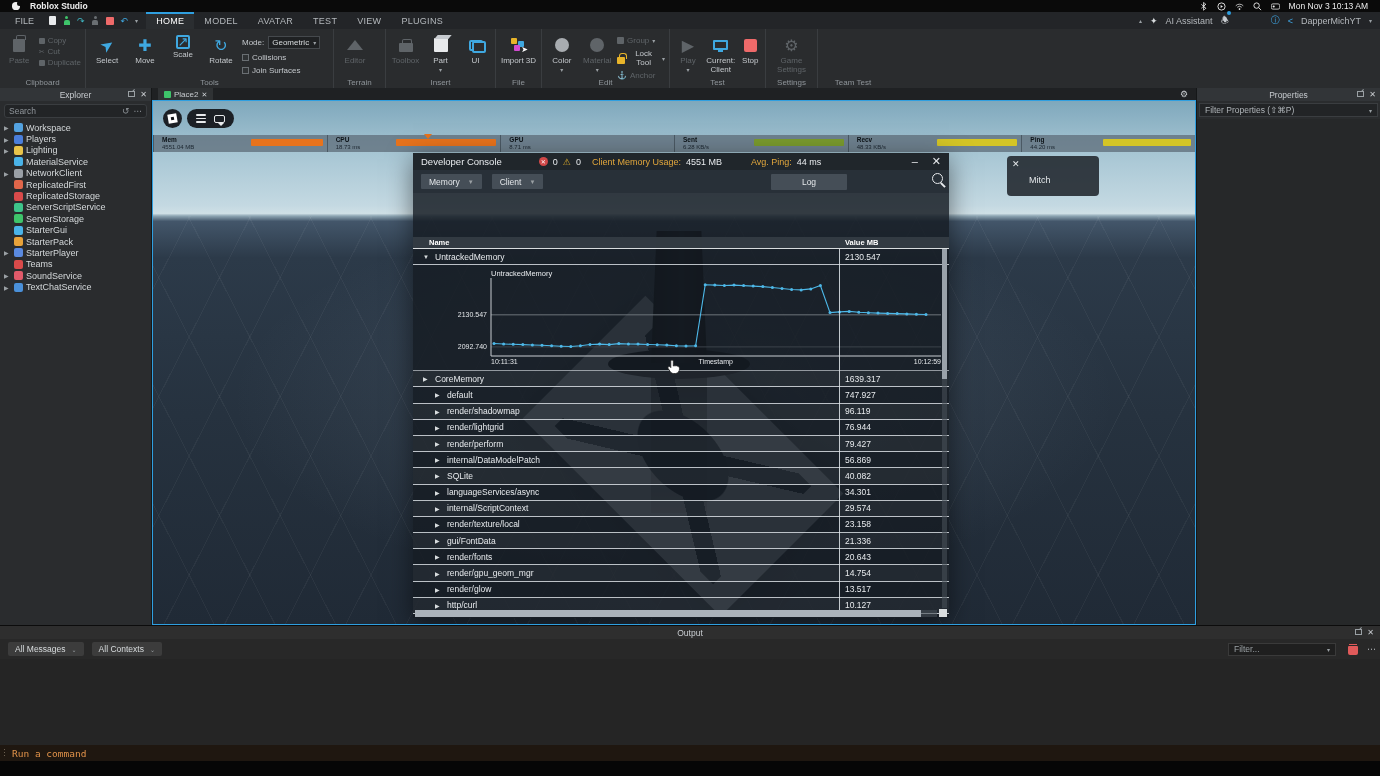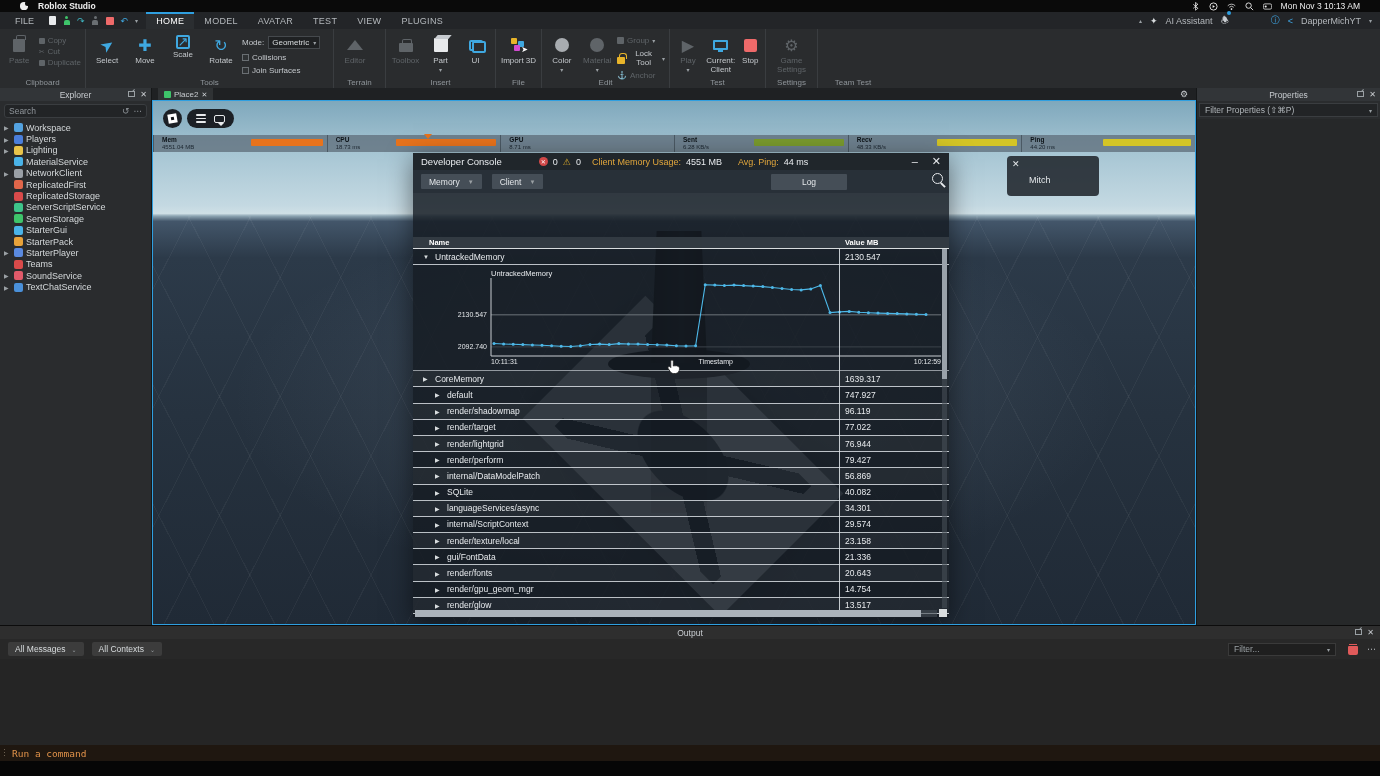--- a/index.html
+++ b/index.html
@@ -2,21 +2,21 @@
 <html><head>
 <meta charset="utf-8">
 <style>
   * { margin:0; padding:0; box-sizing:border-box; }
   html,body { background:#000; }
   .screen{ position:relative; width:1380px; height:776px; overflow:hidden;
     font-family:"Liberation Sans", sans-serif; background:#1e2021; color:#c8ccd0; }
 
   
   .macbar{ position:absolute; top:0; left:0; right:0; height:12px; background:#0a0a0a;
-    display:flex; align-items:center; padding:0 20px; gap:10px; font-size:8.5px; color:#eee; }
+    display:flex; align-items:center; padding:0 12px; gap:10px; font-size:8.5px; color:#eee; }
   .apple{ width:8px;height:8px;border-radius:50%/45%;background:#eee;position:relative; }
   .apple::after{ content:""; position:absolute; right:-2px; top:-1px; width:5px;height:5px;border-radius:50%;background:#0a0a0a;}
   .mac-right{ margin-left:auto; display:flex; align-items:center; gap:9px; }
   .trayicon{ width:9px; height:9px; display:inline-block; }
   .trayicon svg{ width:9px;height:9px; display:block; }
   .macbar b{ font-weight:bold; }
 
   
   .menurow{ position:absolute; top:12px; left:0; right:0; height:17px; background:#232528;
     display:flex; align-items:center; font-size:9px; color:#b4b8bc; padding:0 8px; }
@@ -643,21 +643,21 @@
         <div class="console">
           <div class="ctitle">
             <span class="t">Developer Console</span>
             <span class="badges">
               <span class="errdot">✕</span>
               <span>0</span>
               <span class="warn">⚠</span>
               <span>0</span>
               <span class="gold" style="margin-left:6px">Client Memory Usage:</span>
               <span>4551 MB</span>
-              <span class="gold" style="margin-left:11px">Avg. Ping:</span>
+              <span class="gold" style="margin-left:24px">Avg. Ping:</span>
               <span>44 ms</span>
             </span>
             <span class="cwin">
               <span>–</span>
               <span>✕</span>
             </span>
           </div>
           <div class="cbody">
             <div class="ctools">
               <span class="dd">
@@ -764,27 +764,20 @@
                 <div class="crow indent">
                   <span class="nm">
                     <span class="tri2">▶</span>
                     <span>render/shadowmap</span>
                   </span>
                   <span class="vl">96.119</span>
                 </div>
                 <div class="crow indent">
                   <span class="nm">
                     <span class="tri2">▶</span>
-                    <span>render/target</span>
-                  </span>
-                  <span class="vl">77.022</span>
-                </div>
-                <div class="crow indent">
-                  <span class="nm">
-                    <span class="tri2">▶</span>
                     <span>render/lightgrid</span>
                   </span>
                   <span class="vl">76.944</span>
                 </div>
                 <div class="crow indent">
                   <span class="nm">
                     <span class="tri2">▶</span>
                     <span>render/perform</span>
                   </span>
                   <span class="vl">79.427</span>

